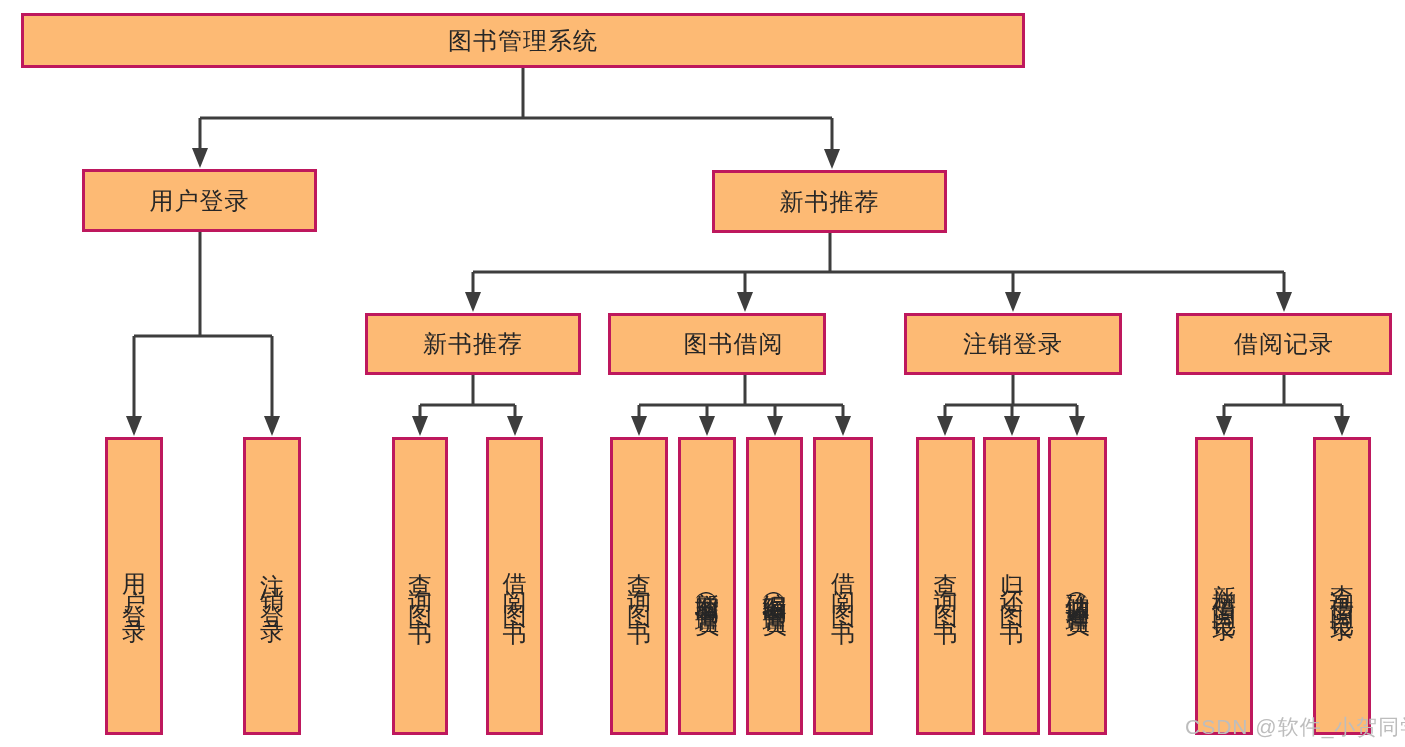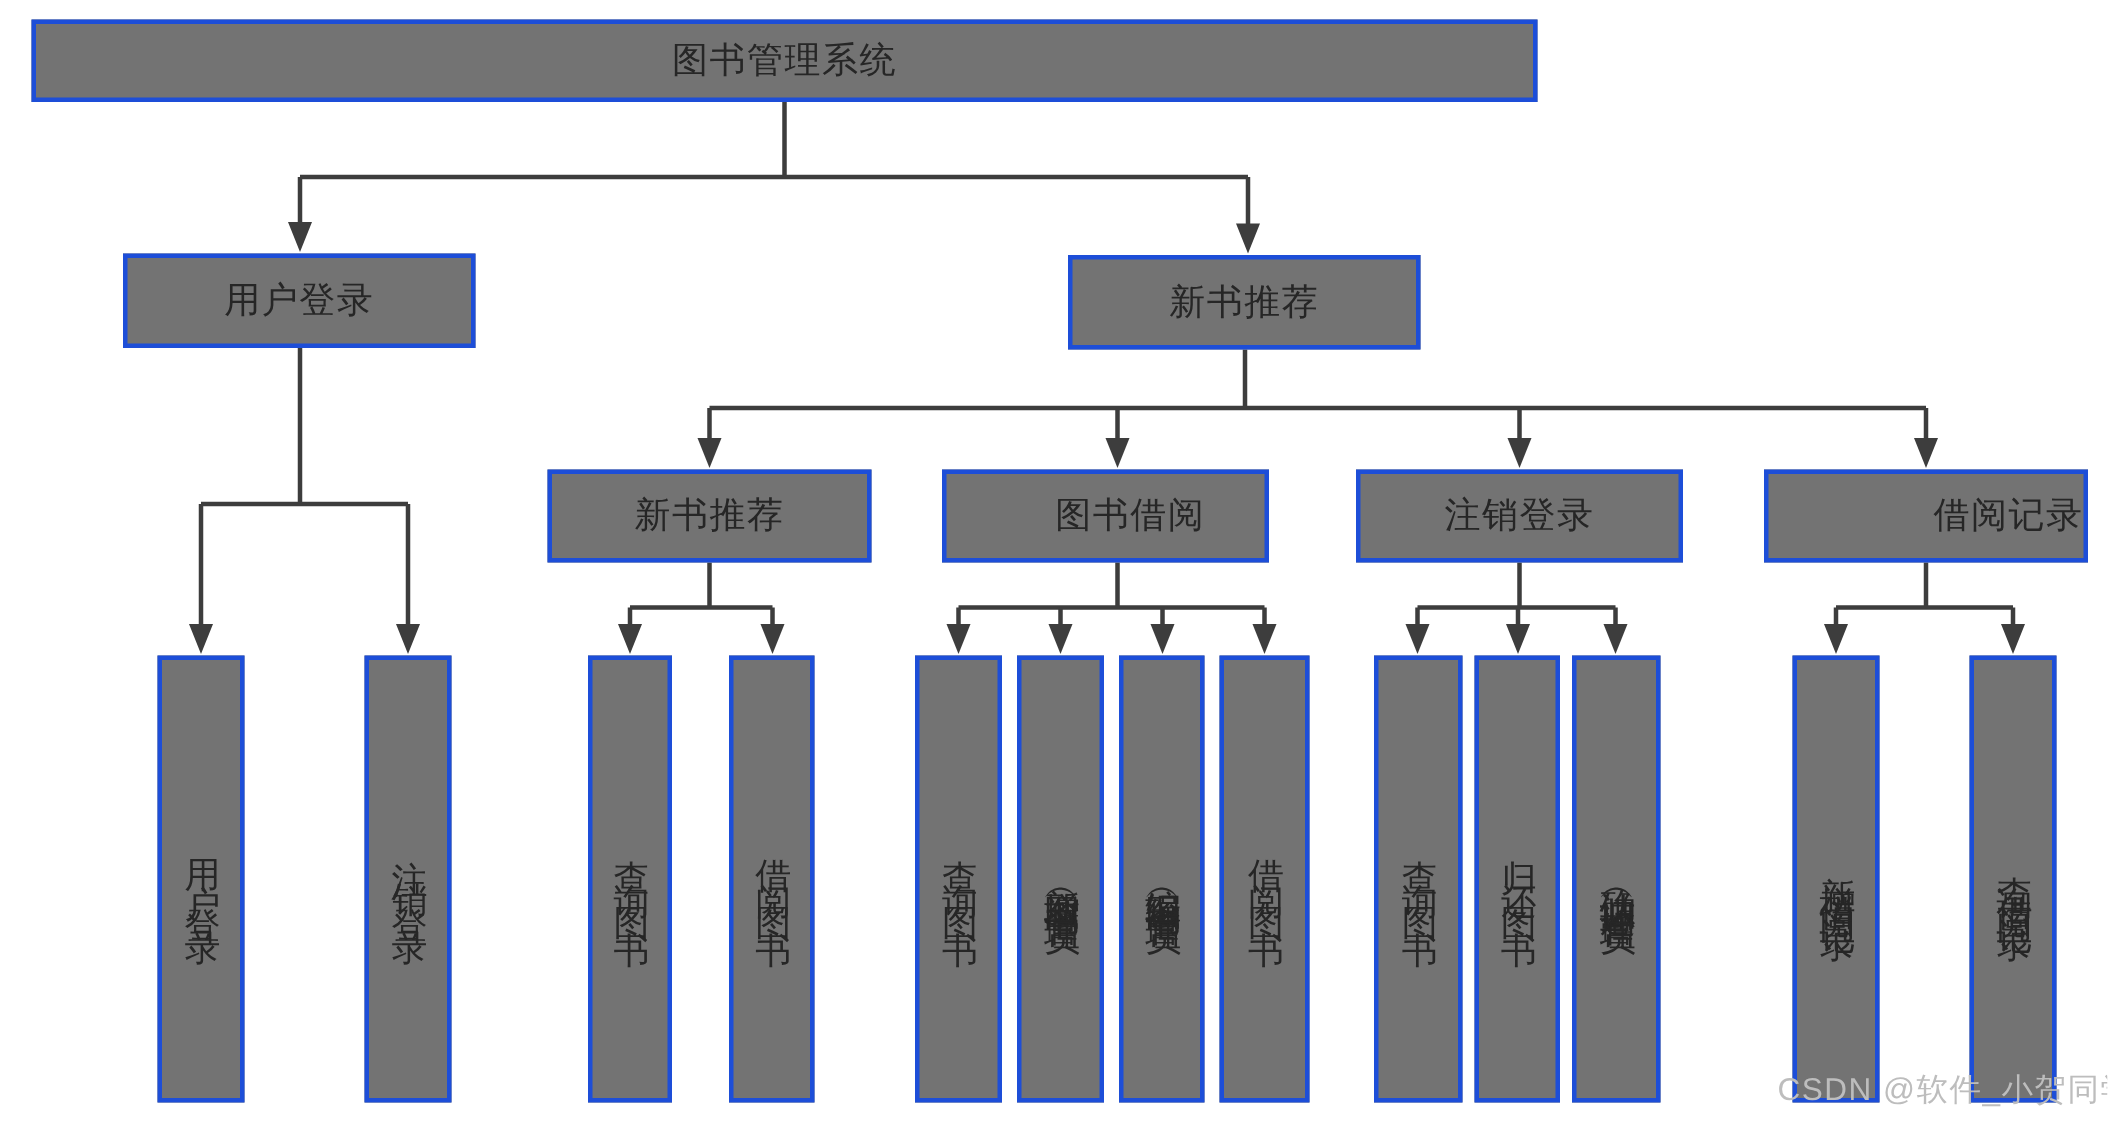--- a/index.html
+++ b/index.html
@@ -2,31 +2,31 @@
 <html><head>
 <meta charset="utf-8">
 <style>
   html,body{margin:0;padding:0;background:#ffffff;}
   .canvas{
     position:relative;width:1405px;height:747px;background:#ffffff;overflow:hidden;
     font-family:"Liberation Sans","DejaVu Sans",sans-serif;color:#262626;
   }
   .wires{position:absolute;left:0;top:0;width:1405px;height:747px;}
   .node{
-    position:absolute;box-sizing:border-box;border:3px solid #1d4ed8;background:#737373;
+    position:absolute;box-sizing:border-box;border:3px solid #be185d;background:#fdba74;
     display:flex;align-items:center;justify-content:center;
     font-size:24px;line-height:1;letter-spacing:1px;white-space:nowrap;
   }
   .p-root{left:21px;top:13px;width:1004px;height:55px;}
   .p-login{left:82px;top:169px;width:235px;height:63px;}
   .p-mgmt{left:712px;top:170px;width:235px;height:63px;}
   .p-l3a{left:365px;top:313px;width:216px;height:62px;}
-  .p-l3b{left:628px;top:313px;width:218px;height:62px;padding-left:33px;}
+  .p-l3b{left:608px;top:313px;width:218px;height:62px;padding-left:33px;}
   .p-l3c{left:904px;top:313px;width:218px;height:62px;}
-  .p-l3d{left:1176px;top:313px;width:216px;height:62px;justify-content:flex-end;}
+  .p-l3d{left:1176px;top:313px;width:216px;height:62px;}
   .leaf{top:437px;height:298px;width:58px;}
   .p-f1{left:105px}.p-f2{left:243px}
   .p-f3{left:392px;width:56px}.p-f4{left:486px;width:57px}
   .p-f5{left:610px}.p-f6{left:678px}.p-f7{left:746px;width:57px}.p-f8{left:813px;width:60px}
   .p-f9{left:916px;width:59px}.p-f10{left:983px;width:57px}.p-f11{left:1048px;width:59px}
   .p-f12{left:1195px}.p-f13{left:1313px}
   .vtext{
     writing-mode:vertical-rl;text-orientation:mixed;
     font-size:24px;line-height:1;white-space:nowrap;
   }

